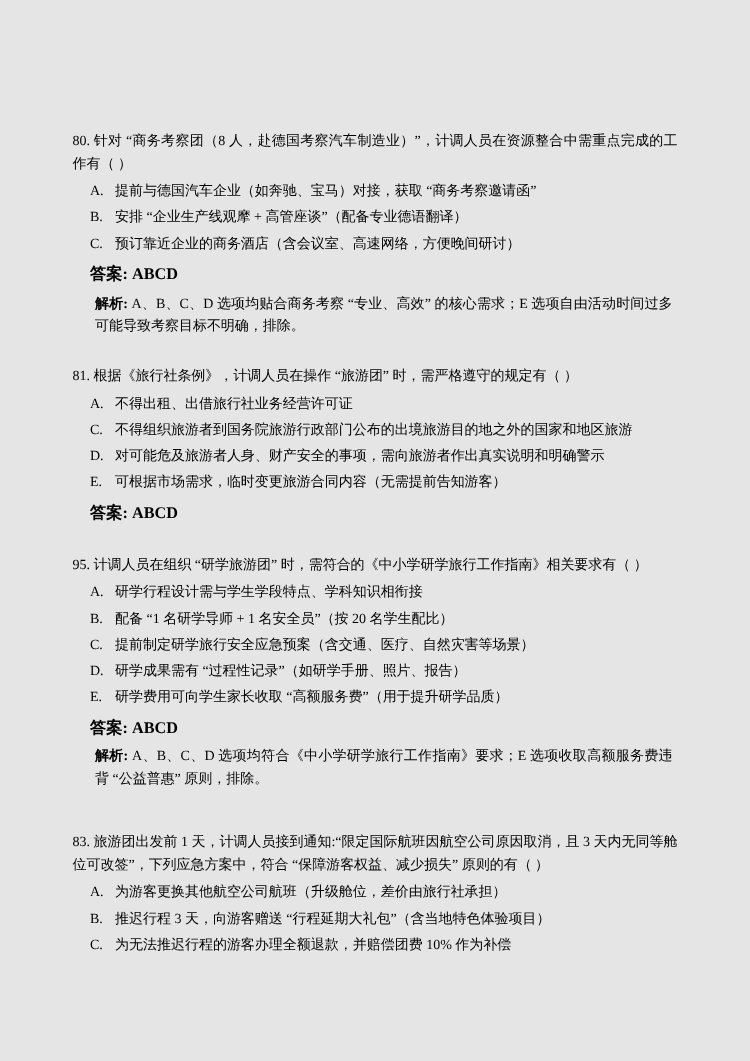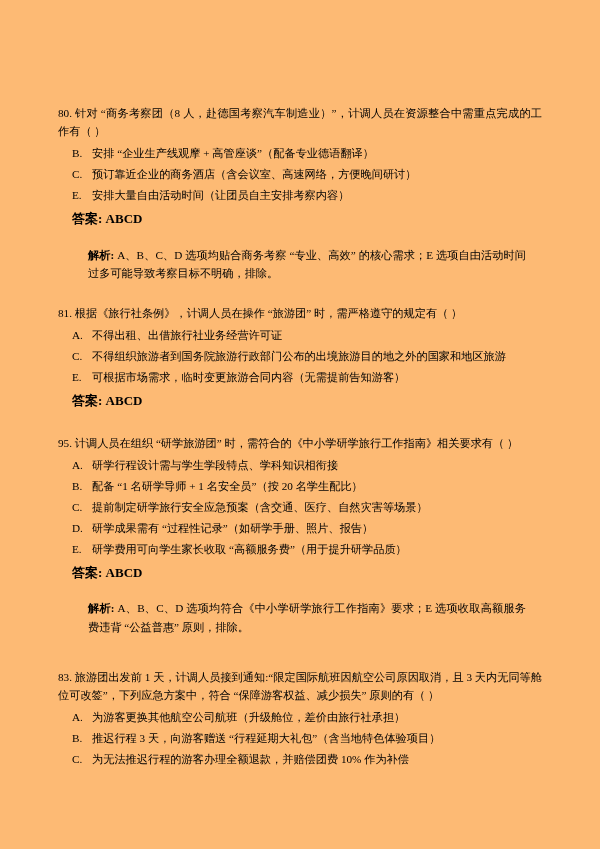--- a/index.html
+++ b/index.html
@@ -11,21 +11,21 @@
     width: 600px;
     height: 849px;
     font-family: "Liberation Serif", "DejaVu Serif", serif;
     color: #000000;
     overflow: hidden;
   }
   .page {
     position: relative;
     width: 600px;
     height: 849px;
-    background: #fdba74;
+    background: #e5e5e5;
     box-sizing: border-box;
     padding: 104px 58px 0 58px;
   }
   .q-block {
     margin-bottom: 22px;
   }
   .q-stem {
     font-size: 11.2px;
     line-height: 1.62;
     text-align: justify;
@@ -55,50 +55,51 @@
   }
   .ans .k {
     font-weight: bold;
   }
   .ans .v {
     font-weight: bold;
   }
   .exp {
     font-size: 11.2px;
     line-height: 1.62;
-    margin: 16px;
+    margin: 4px;
     padding-left: 14px;
     text-align: justify;
     text-justify: inter-ideograph;
   }
   .exp .k {
     font-weight: bold;
   }
   .spacer-lg {
     height: 10px;
   }
 </style>
 </head>
 <body>
 
 <div class="page">
 
   <div class="q-block">
     <p class="q-stem"><span class="num">80.</span> <span>针对 “商务考察团（8 人，赴德国考察汽车制造业）”，计调人员在资源整合中需重点完成的工作有（ ）</span></p>
+    <p class="opt"><span class="lbl">A.</span><span>提前与德国汽车企业（如奔驰、宝马）对接，获取 “商务考察邀请函”</span></p>
     <p class="opt"><span class="lbl">B.</span><span>安排 “企业生产线观摩 + 高管座谈”（配备专业德语翻译）</span></p>
     <p class="opt"><span class="lbl">C.</span><span>预订靠近企业的商务酒店（含会议室、高速网络，方便晚间研讨）</span></p>
-    <p class="opt"><span class="lbl">E.</span><span>安排大量自由活动时间（让团员自主安排考察内容）</span></p>
     <p class="ans"><span class="k">答案:</span> <span class="v">ABCD</span></p>
     <p class="exp"><span class="k">解析:</span> <span>A、B、C、D 选项均贴合商务考察 “专业、高效” 的核心需求；E 选项自由活动时间过多可能导致考察目标不明确，排除。</span></p>
   </div>
 
   <div class="q-block">
     <p class="q-stem"><span class="num">81.</span> <span>根据《旅行社条例》，计调人员在操作 “旅游团” 时，需严格遵守的规定有（ ）</span></p>
     <p class="opt"><span class="lbl">A.</span><span>不得出租、出借旅行社业务经营许可证</span></p>
     <p class="opt"><span class="lbl">C.</span><span>不得组织旅游者到国务院旅游行政部门公布的出境旅游目的地之外的国家和地区旅游</span></p>
+    <p class="opt"><span class="lbl">D.</span><span>对可能危及旅游者人身、财产安全的事项，需向旅游者作出真实说明和明确警示</span></p>
     <p class="opt"><span class="lbl">E.</span><span>可根据市场需求，临时变更旅游合同内容（无需提前告知游客）</span></p>
     <p class="ans"><span class="k">答案:</span> <span class="v">ABCD</span></p>
   </div>
 
   <div class="q-block">
     <p class="q-stem"><span class="num">95.</span> <span>计调人员在组织 “研学旅游团” 时，需符合的《中小学研学旅行工作指南》相关要求有（ ）</span></p>
     <p class="opt"><span class="lbl">A.</span><span>研学行程设计需与学生学段特点、学科知识相衔接</span></p>
     <p class="opt"><span class="lbl">B.</span><span>配备 “1 名研学导师 + 1 名安全员”（按 20 名学生配比）</span></p>
     <p class="opt"><span class="lbl">C.</span><span>提前制定研学旅行安全应急预案（含交通、医疗、自然灾害等场景）</span></p>
     <p class="opt"><span class="lbl">D.</span><span>研学成果需有 “过程性记录”（如研学手册、照片、报告）</span></p>

